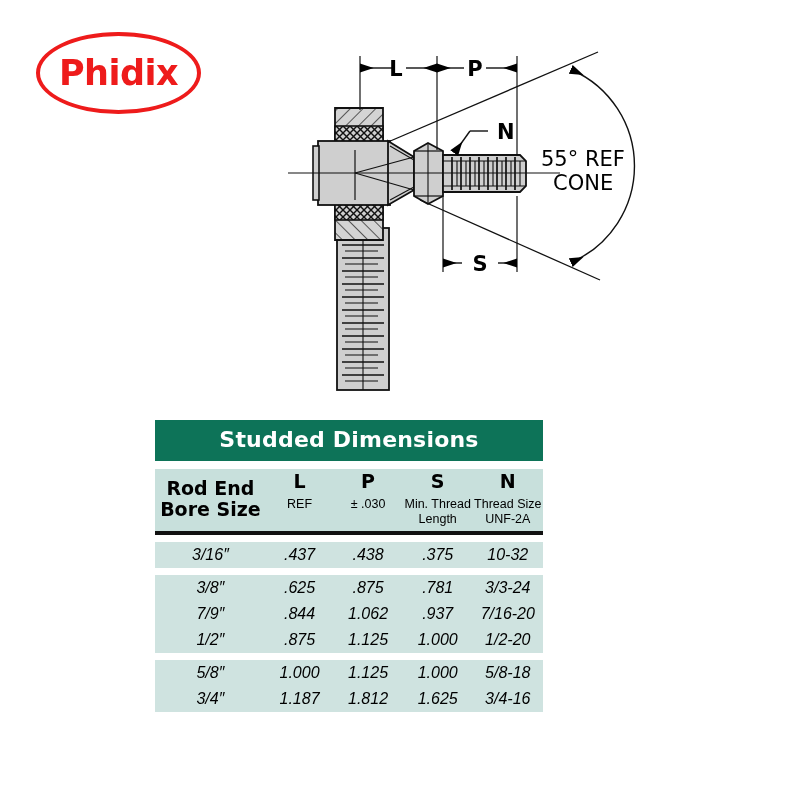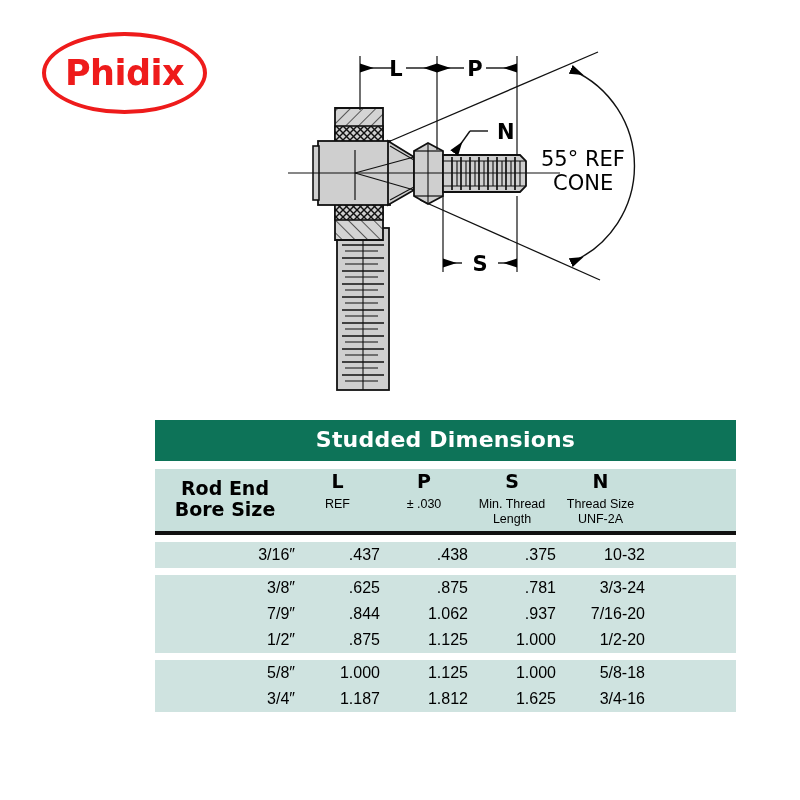--- a/index.html
+++ b/index.html
@@ -8,42 +8,42 @@
     background:#ffffff;
     font-family:"Liberation Sans", sans-serif;
     color:#000;
     position:relative;
     overflow:hidden;
   }
   .page{position:relative;width:800px;height:800px;}
 
   
   .logo{
-    position:absolute;left:42px;top:32px;width:165px;height:82px;
+    position:absolute;left:36px;top:32px;width:165px;height:82px;
   }
   .logo-oval{
     position:absolute;left:0;top:0;width:100%;height:100%;
     border:4px solid #ee1b1b;border-radius:50%;
     box-sizing:border-box;background:#fff;
   }
   .logo-text{
     position:absolute;left:0;top:0;width:100%;height:100%;
     display:flex;align-items:center;justify-content:center;
     color:#ee1b1b;font-weight:bold;font-size:35px;
     font-family:"DejaVu Sans", sans-serif;
     letter-spacing:-0.5px;
     font-style:normal;
   }
 
   
   .drawing{position:absolute;left:0;top:0;width:800px;height:410px;}
 
   
   .table-wrap{
-    position:absolute;left:155px;top:420px;width:581px;
+    position:absolute;left:155px;top:420px;width:388px;
   }
   .tbl-title{
     background:#0d7358;color:#fff;
     font-weight:bold;font-size:22px;
     text-align:center;
     padding:7px 0 9px 0;
     letter-spacing:0.2px;
     font-family:"DejaVu Sans", sans-serif;
   }
   .tbl-head{
@@ -63,21 +63,21 @@
   .hc-s{width:88px;}
   .hc-n{width:89px;}
 
   .grp{margin-top:7px;}
   .grp:first-of-type{margin-top:5px;}
   .row{
     background:#cfe3e0;
     display:flex;align-items:center;
     height:26px;font-size:16px;
   }
-  .cell{text-align:right;}
+  .cell{text-align:center;font-style:italic;}
   .c-bore{width:140px;}
   .c-l{width:85px;}
   .c-p{width:88px;}
   .c-s{width:88px;}
   .c-n{width:89px;}
 </style>
 </head>
 <body>
 
 <div class="page">

